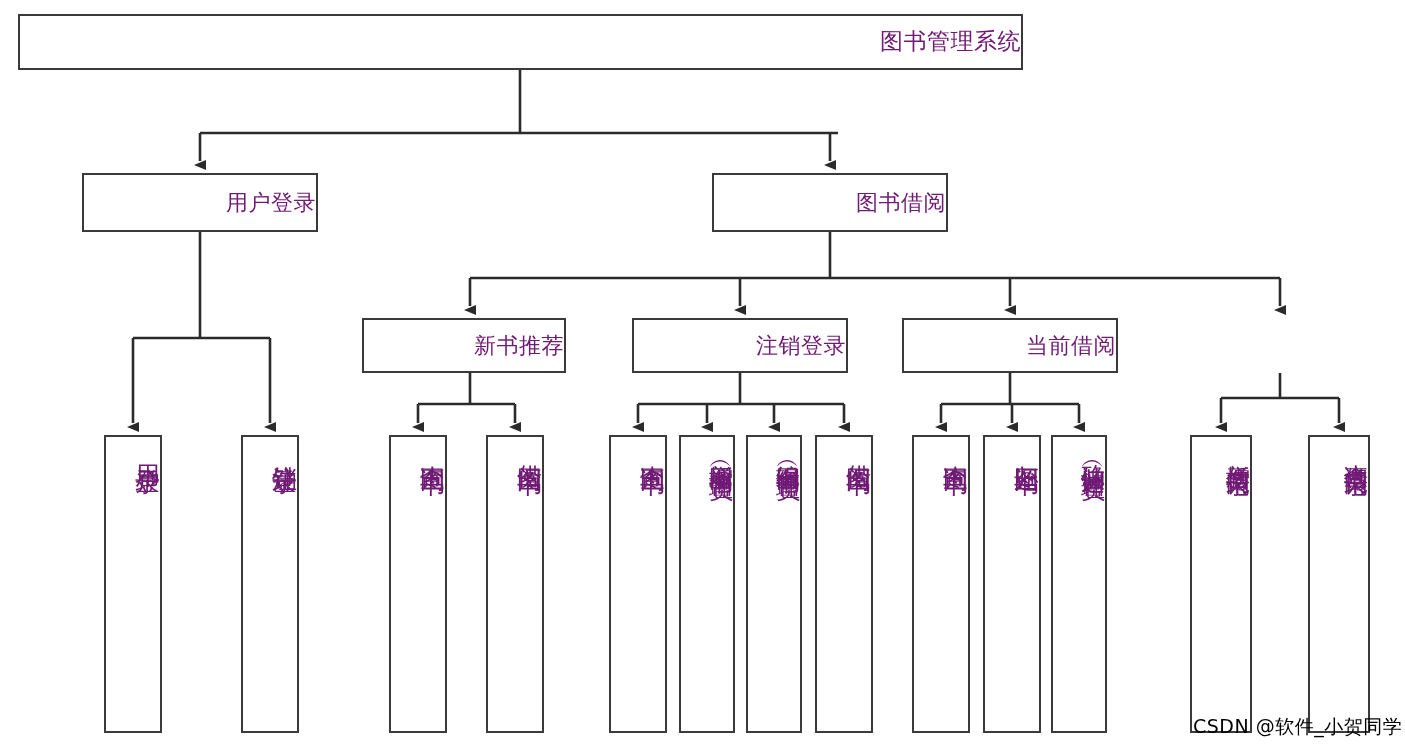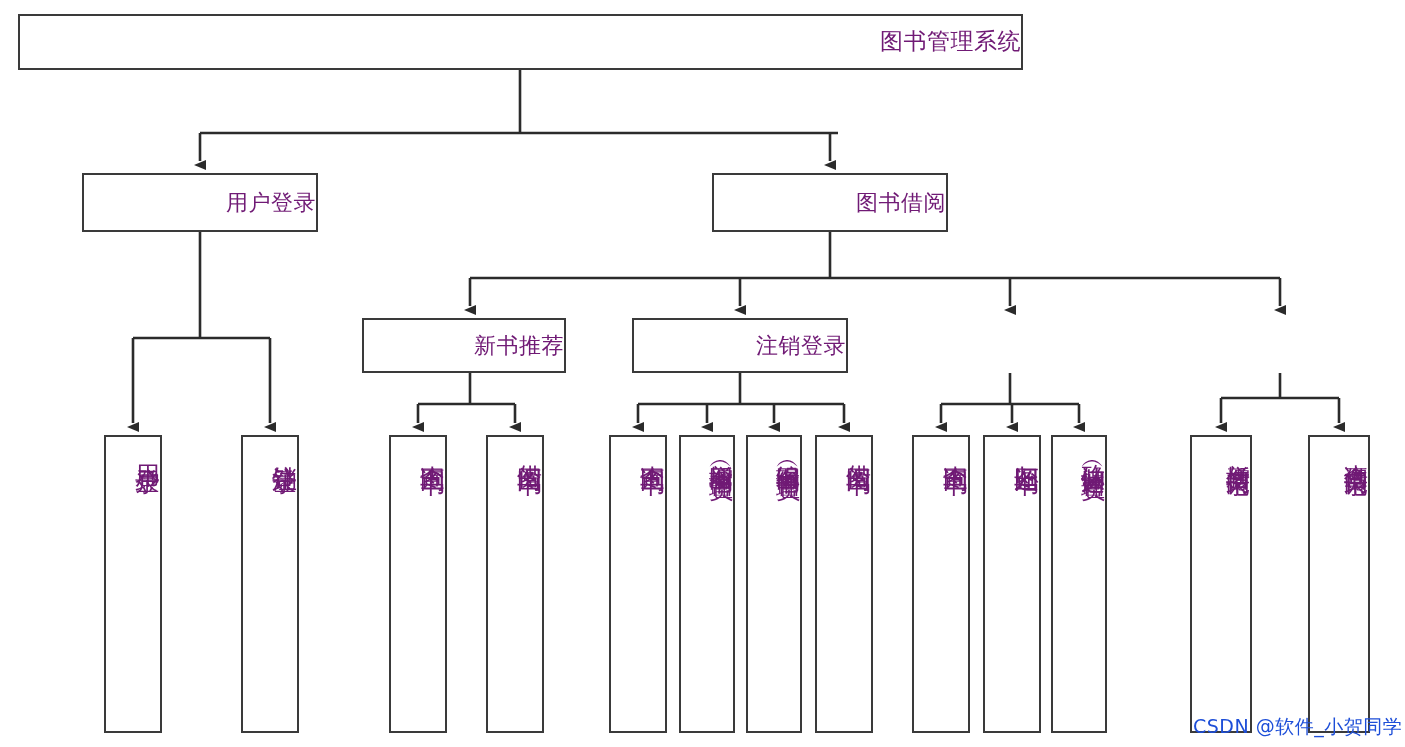--- a/index.html
+++ b/index.html
@@ -62,21 +62,21 @@
     line-height: 1.05;
     letter-spacing: 2px;
     max-height: 100%;
   }
   .node.vert.tall-text .label {
     font-size: 24px;
   }
   .watermark {
     position: absolute;
     z-index: 5;
-    color: #1d4ed8;
+    color: #000000;
     font-size: 19px;
     white-space: nowrap;
     letter-spacing: 0.5px;
     font-family: "DejaVu Sans", "Liberation Sans", sans-serif;
   }
 </style>
 </head>
 <body>
 
 <div id="canvas">
@@ -141,20 +141,23 @@
   <div class="node horiz" style="left:712px; top:173px; width:236px; height:59px;">
     <span class="label">图书借阅</span>
   </div>
 
   <div class="node horiz" style="left:362px; top:318px; width:204px; height:55px;">
     <span class="label">新书推荐</span>
   </div>
   <div class="node horiz" style="left:632px; top:318px; width:216px; height:55px;">
     <span class="label">注销登录</span>
   </div>
+  <div class="node horiz" style="left:902px; top:318px; width:216px; height:55px;">
+    <span class="label">当前借阅</span>
+  </div>
 
   <div class="node vert" style="left:104px; top:435px; width:58px; height:298px;">
     <span class="label">用户登录</span>
   </div>
   <div class="node vert" style="left:241px; top:435px; width:58px; height:298px;">
     <span class="label">注销登录</span>
   </div>
 
   <div class="node vert" style="left:389px; top:435px; width:58px; height:298px;">
     <span class="label">查询图书</span>

